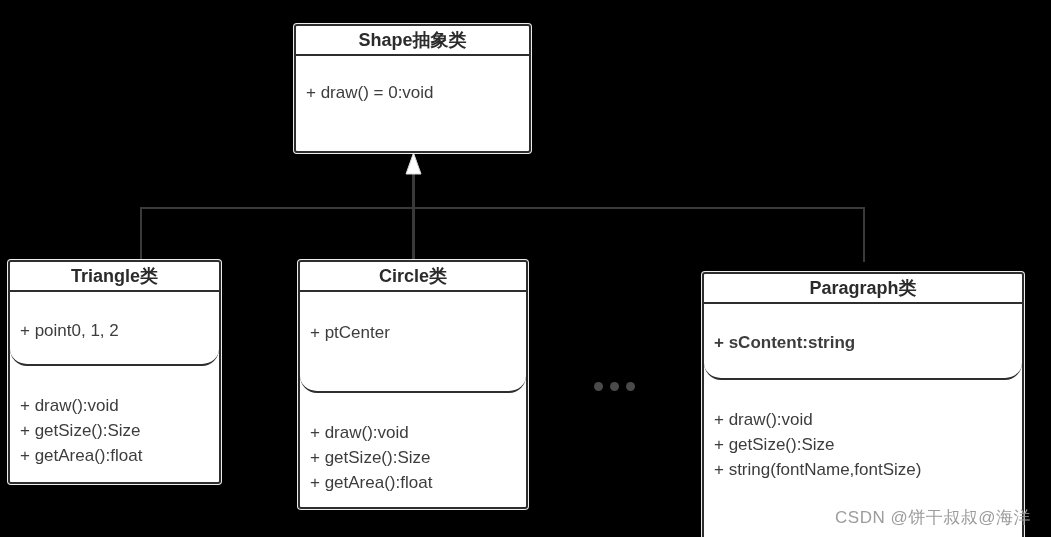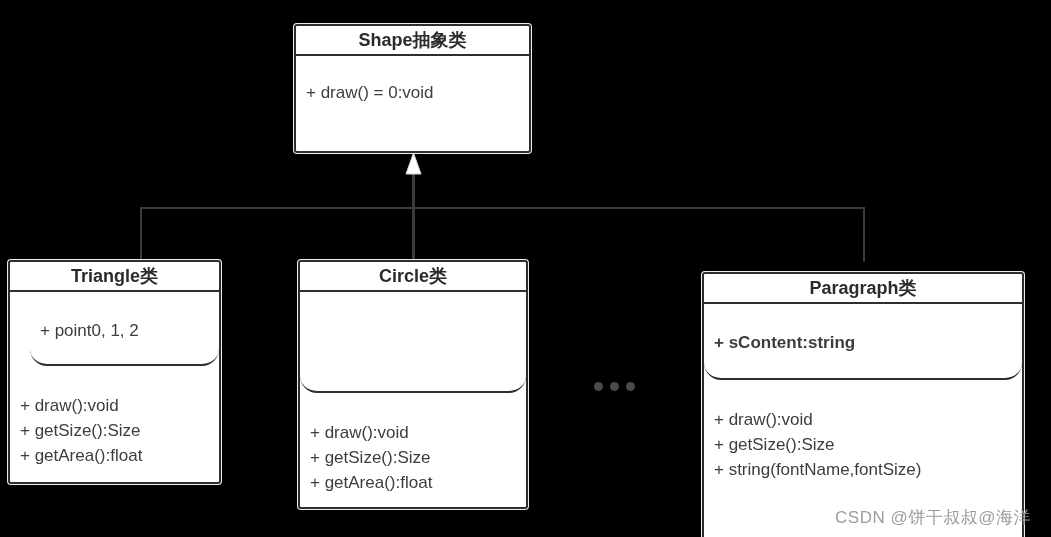--- a/index.html
+++ b/index.html
@@ -41,21 +41,21 @@
     line-height:25px;
     white-space:nowrap;
     overflow:hidden;
     border-radius:17px;
   }
   .uml-attrs{flex:0 0 auto;border-bottom:2px solid #2e2e2e;}
   .uml-methods{flex:1 1 auto;padding-top:27px;}
   .box-shape{left:294px;top:24px;width:237px;height:129px;}
   .box-shape .uml-methods{padding-top:24px;}
   .box-triangle{left:8px;top:260px;width:213px;height:224px;}
-  .box-triangle .uml-attrs{height:74px;margin-left:20px;}
+  .box-triangle .uml-attrs{height:74px;}
   .box-circle{left:298px;top:260px;width:230px;height:249px;}
   .box-circle .uml-attrs{height:101px;padding-top:28px;}
   .box-paragraph{left:702px;top:272px;width:322px;height:288px;}
   .box-paragraph .uml-attrs{height:76px;font-weight:bold;}
   .ellipsis{
     position:absolute;left:594px;top:382px;
     display:flex;gap:7px;align-items:center;
   }
   .ellipsis .dot{
     width:9px;height:9px;border-radius:50%;
@@ -97,20 +97,21 @@
     <div class="uml-section uml-methods">
       <div>+ draw():void</div>
       <div>+ getSize():Size</div>
       <div>+ getArea():float</div>
     </div>
   </div>
 
   <div class="uml-box box-circle">
     <div class="uml-title">Circle类</div>
     <div class="uml-section uml-attrs">
+      <div>+ ptCenter</div>
     </div>
     <div class="uml-section uml-methods">
       <div>+ draw():void</div>
       <div>+ getSize():Size</div>
       <div>+ getArea():float</div>
     </div>
   </div>
 
   <div class="uml-box box-paragraph">
     <div class="uml-title">Paragraph类</div>

